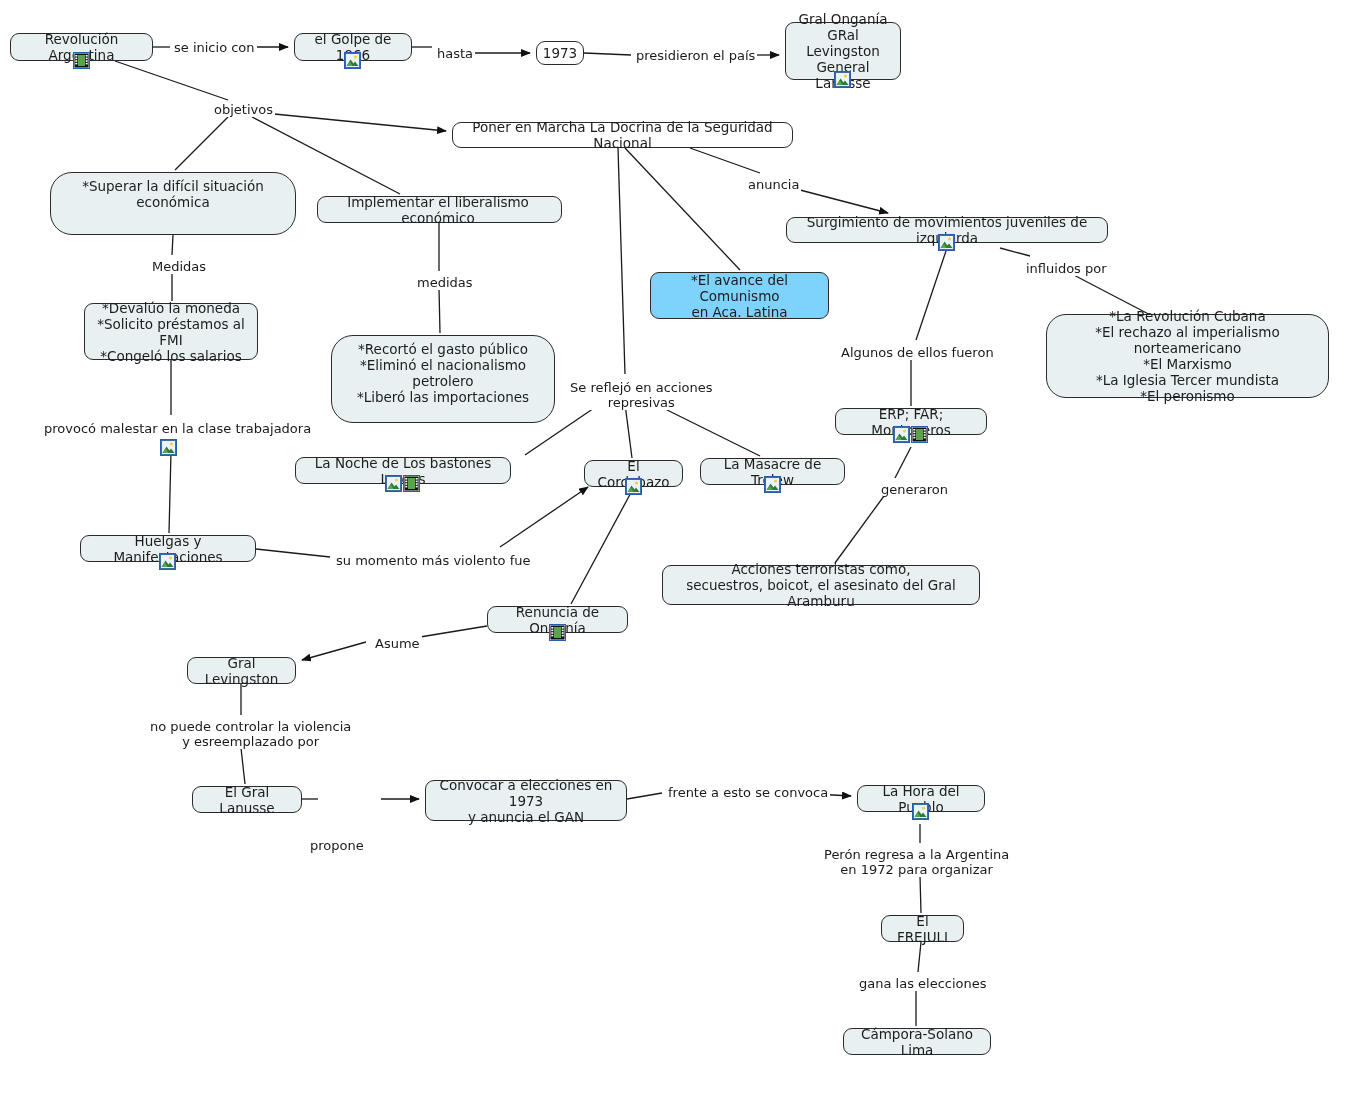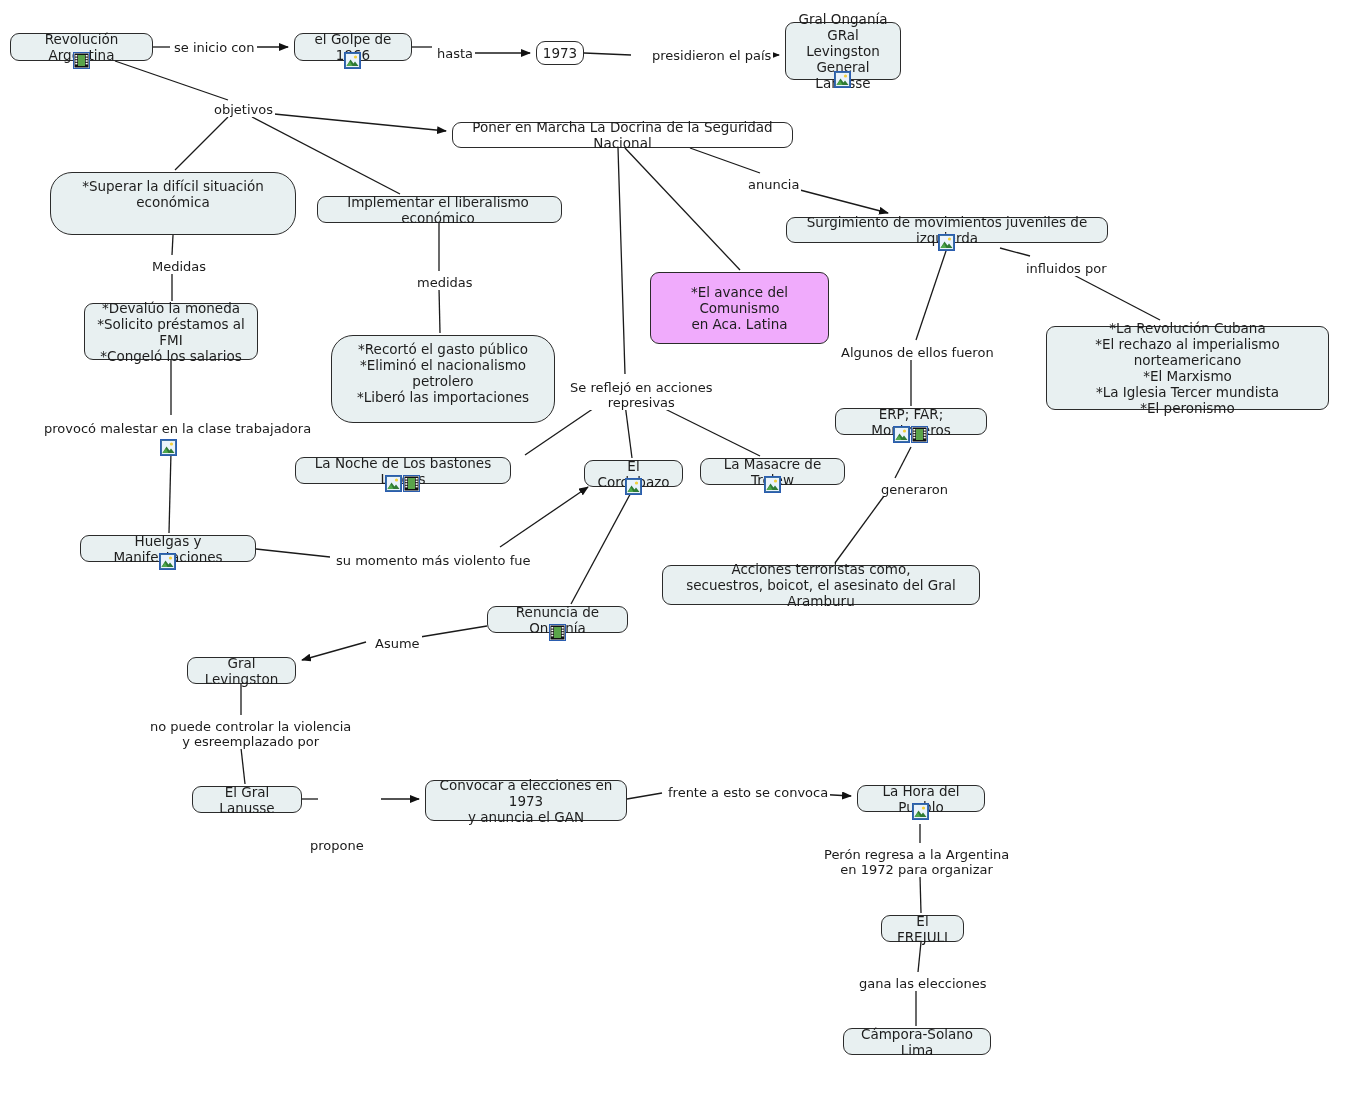--- a/index.html
+++ b/index.html
@@ -171,34 +171,34 @@
       </div>
       <div class="node white mid" style="left: 452px; top: 122px; width: 341px; height: 26px; background: rgb(255, 255, 255);">Poner en Marcha La Docrina de la Seguridad Nacional</div>
       <div class="node topalign" style="left: 50px; top: 172px; width: 246px; height: 63px; background: rgb(232, 240, 241);">*Superar la difícil situación económica</div>
       <div class="node mid" style="left: 317px; top: 196px; width: 245px; height: 27px; background: rgb(232, 240, 241); padding-left: 7px;">Implementar el liberalismo económico</div>
       <div class="node mid" style="left: 84px; top: 303px; width: 174px; height: 57px; background: rgb(232, 240, 241);">*Devalúo la moneda
 *Solicito préstamos al FMI
 *Congeló los salarios</div>
       <div class="node topalign" style="left: 331px; top: 335px; width: 224px; height: 88px; background: rgb(232, 240, 241);">*Recortó el gasto público
 *Eliminó el nacionalismo petrolero
 *Liberó las importaciones</div>
-      <div class="node mid" style="left: 650px; top: 272px; width: 179px; height: 72px; background: #f0abfc;">*El avance del Comunismo
+      <div class="node mid" style="left: 650px; top: 272px; width: 179px; height: 47px; background: #7dd3fc;">*El avance del Comunismo
 en Aca. Latina</div>
       <div class="node mid" style="left: 786px; top: 217px; width: 322px; height: 26px; background: rgb(232, 240, 241);">Surgimiento de movimientos juveniles de izquierda</div>
       <div class="badges" style="left: 938px; top: 234px;">
         <span class="badge">
           <svg viewBox="0 0 15 15" xmlns="http://www.w3.org/2000/svg">
             <rect x="0.5" y="0.5" width="14" height="14" fill="#eaf3fc" stroke="#3a6ea5"></rect>
             <circle cx="10.5" cy="4" r="1.6" fill="#f2d03a"></circle>
             <path d="M1.5 13 L5.5 6.5 L8.5 10.5 L10 8.5 L13.5 13 Z" fill="#2f7a34"></path>
             <path d="M1.5 13 L5 8.5 L7.5 13 Z" fill="#4fa84a"></path>
           </svg>
         </span>
       </div>
-      <div class="node mid" style="left: 1046px; top: 326px; width: 283px; height: 84px; background: rgb(232, 240, 241);">*La Revolución Cubana
+      <div class="node mid" style="left: 1046px; top: 314px; width: 283px; height: 84px; background: rgb(232, 240, 241); border-radius: 20px;">*La Revolución Cubana
 *El rechazo al imperialismo norteamericano
 *El Marxismo
 *La Iglesia Tercer mundista
 *El peronismo</div>
       <div class="node mid" style="left: 295px; top: 457px; width: 216px; height: 27px; background: rgb(232, 240, 241);">La Noche de Los bastones Largos</div>
       <div class="badges" style="left: 385px; top: 475px;">
         <span class="badge">
           <svg viewBox="0 0 15 15" xmlns="http://www.w3.org/2000/svg">
             <rect x="0.5" y="0.5" width="14" height="14" fill="#eaf3fc" stroke="#3a6ea5"></rect>
             <circle cx="10.5" cy="4" r="1.6" fill="#f2d03a"></circle>
@@ -318,21 +318,21 @@
             <path d="M1.5 13 L5 8.5 L7.5 13 Z" fill="#4fa84a"></path>
           </svg>
         </span>
       </div>
       <div class="node mid" style="left: 881px; top: 915px; width: 83px; height: 27px; background: rgb(232, 240, 241);">El FREJULI</div>
       <div class="node mid" style="left: 843px; top: 1028px; width: 148px; height: 27px; background: rgb(232, 240, 241);">Cámpora-Solano Lima</div>
     </div>
   <div id="labels-layer">
       <div class="linklabel" style="left: 172px; top: 40px;">se inicio con</div>
       <div class="linklabel" style="left: 435px; top: 46px;">hasta</div>
-      <div class="linklabel" style="left: 634px; top: 48px; margin-left: 16px;">presidieron el país</div>
+      <div class="linklabel" style="left: 634px; top: 48px;">presidieron el país</div>
       <div class="linklabel" style="left: 212px; top: 102px;">objetivos</div>
       <div class="linklabel" style="left: 746px; top: 177px;">anuncia</div>
       <div class="linklabel" style="left: 150px; top: 259px;">Medidas</div>
       <div class="linklabel" style="left: 415px; top: 275px;">medidas</div>
       <div class="linklabel" style="left: 1024px; top: 261px;">influidos por</div>
       <div class="linklabel" style="left: 568px; top: 380px;">Se reflejó en acciones
 represivas</div>
       <div class="linklabel" style="left: 839px; top: 345px;">Algunos de ellos fueron</div>
       <div class="linklabel" style="left: 42px; top: 421px;">provocó malestar en la clase trabajadora</div>
       <div class="badges" style="left: 160px; top: 439px;">

